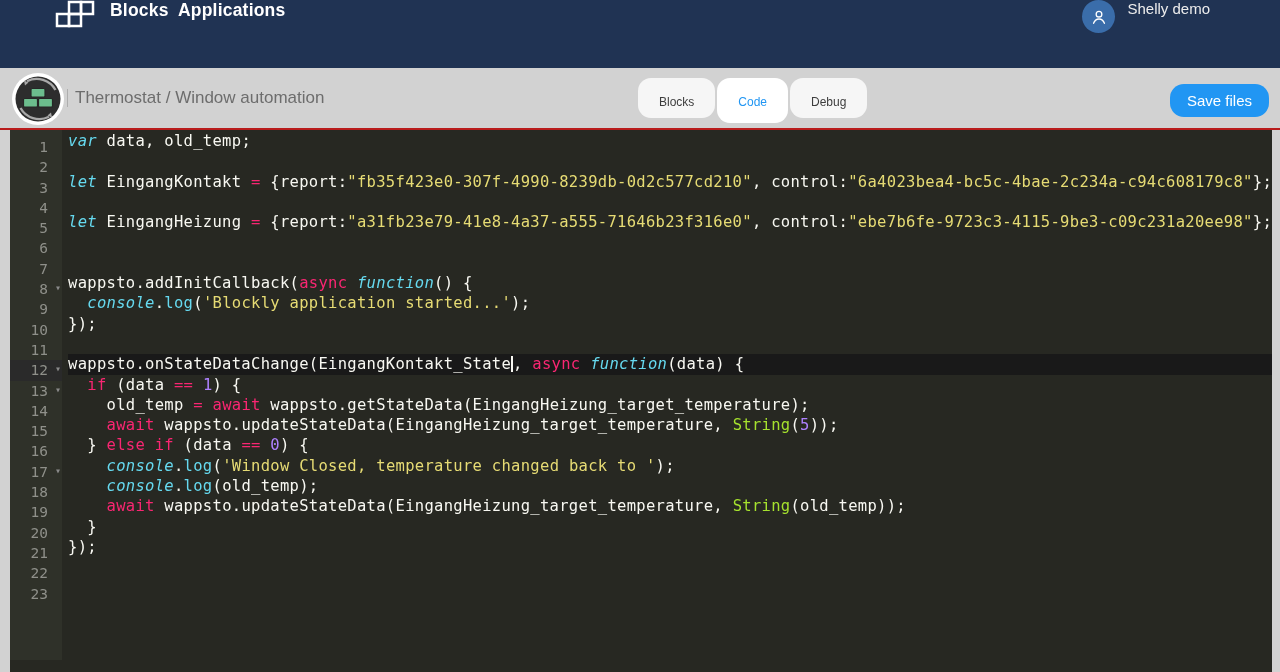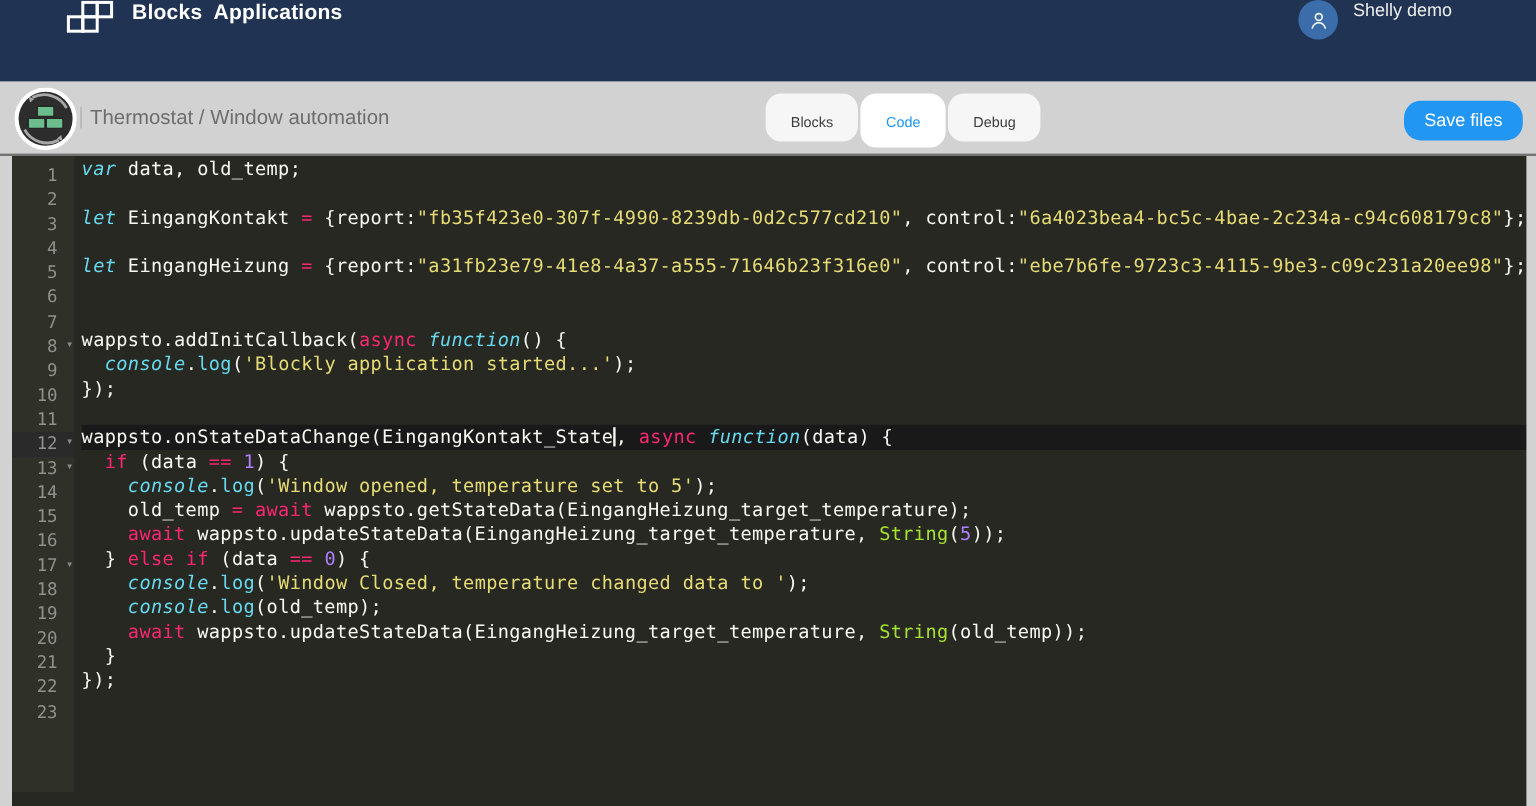--- a/index.html
+++ b/index.html
@@ -9,21 +9,21 @@
   }
   
   .header{position:absolute;top:0;left:0;right:0;height:68px;background:#203353;}
   .brand{position:absolute;left:55px;top:0;height:68px;display:flex;align-items:flex-start;gap:15px;}
   .brand-title{color:#ffffff;font-size:17.5px;font-weight:700;letter-spacing:.2px;word-spacing:5px;}
   .user{position:absolute;right:70px;top:0;height:68px;display:flex;align-items:flex-start;gap:12px;cursor:pointer;}
   .avatar{width:33px;height:33px;border-radius:50%;background:#3a6daa;display:flex;align-items:center;justify-content:center;}
   .username{color:#ededed;font-size:15px;}
   
   .toolbar{position:absolute;top:68px;left:0;right:0;height:62px;background:#d2d2d2;
-    border-bottom:2px solid #737373;box-sizing:border-box;}
+    border-bottom:2px solid #b91c1c;box-sizing:border-box;}
   .app-icon{position:absolute;left:12px;top:5px;width:52px;height:52px;}
   .vsep{position:absolute;left:67px;top:21px;width:1px;height:18px;background:#aeaeae;}
   .breadcrumb{position:absolute;left:75px;top:0;height:60px;line-height:60px;font-size:17px;color:#6d6d6d;}
   .tabs{position:absolute;left:638px;top:10px;display:flex;gap:2px;align-items:flex-start;}
   .tab{border:none;background:#f6f6f6;color:#3d3d3d;font-size:12px;height:40px;padding:17px 21px;
     font-family:"Liberation Sans",sans-serif;cursor:pointer;border-radius:13px;}
   .tab.active{background:#ffffff;color:#2196f3;height:45px;}
   .save-btn{position:absolute;right:11px;top:16px;height:33px;padding:0 17px;background:#2196f3;
     color:#ffffff;border:none;border-radius:14px;font-size:15px;font-family:"Liberation Sans",sans-serif;cursor:pointer;}
   
@@ -133,24 +133,23 @@
       <div class="crow"></div>
       <div class="crow"><span class="tk-storage">let</span><span class="tk-plain"> EingangHeizung </span><span class="tk-keyword">=</span><span class="tk-plain"> {report:</span><span class="tk-string">"a31fb23e79-41e8-4a37-a555-71646b23f316e0"</span><span class="tk-plain">, control:</span><span class="tk-string">"ebe7b6fe-9723c3-4115-9be3-c09c231a20ee98"</span><span class="tk-plain">};</span></div>
       <div class="crow"></div>
       <div class="crow"></div>
       <div class="crow"><span class="tk-plain">wappsto.addInitCallback(</span><span class="tk-keyword">async</span><span class="tk-plain"> </span><span class="tk-storage">function</span><span class="tk-plain">() {</span></div>
       <div class="crow"><span class="tk-plain">  </span><span class="tk-storage">console</span><span class="tk-plain">.</span><span class="tk-cyan">log</span><span class="tk-plain">(</span><span class="tk-string">'Blockly application started...'</span><span class="tk-plain">);</span></div>
       <div class="crow"><span class="tk-plain">});</span></div>
       <div class="crow"></div>
       <div class="crow cactive"><span class="tk-plain">wappsto.onStateDataChange(EingangKontakt_State</span><span class="cursor"></span><span class="tk-plain">, </span><span class="tk-keyword">async</span><span class="tk-plain"> </span><span class="tk-storage">function</span><span class="tk-plain">(data) {</span></div>
       <div class="crow"><span class="tk-plain">  </span><span class="tk-keyword">if</span><span class="tk-plain"> (data </span><span class="tk-keyword">==</span><span class="tk-plain"> </span><span class="tk-number">1</span><span class="tk-plain">) {</span></div>
-      <div class="crow"><span class="tk-plain">    </span><span class="tk-storage">console</span><span class="tk-plain">.</span><span class="tk-cyan">log</span><span class="tk-plain">(</span><span class="tk-string">'Window opened, temperature set to 5'</span><span class="tk-plain">);</span></div>
       <div class="crow"><span class="tk-plain">    old_temp </span><span class="tk-keyword">=</span><span class="tk-plain"> </span><span class="tk-keyword">await</span><span class="tk-plain"> wappsto.getStateData(EingangHeizung_target_temperature);</span></div>
       <div class="crow"><span class="tk-plain">    </span><span class="tk-keyword">await</span><span class="tk-plain"> wappsto.updateStateData(EingangHeizung_target_temperature, </span><span class="tk-func">String</span><span class="tk-plain">(</span><span class="tk-number">5</span><span class="tk-plain">));</span></div>
       <div class="crow"><span class="tk-plain">  } </span><span class="tk-keyword">else</span><span class="tk-plain"> </span><span class="tk-keyword">if</span><span class="tk-plain"> (data </span><span class="tk-keyword">==</span><span class="tk-plain"> </span><span class="tk-number">0</span><span class="tk-plain">) {</span></div>
-      <div class="crow"><span class="tk-plain">    </span><span class="tk-storage">console</span><span class="tk-plain">.</span><span class="tk-cyan">log</span><span class="tk-plain">(</span><span class="tk-string">'Window Closed, temperature changed data to '</span><span class="tk-plain">);</span></div>
+      <div class="crow"><span class="tk-plain">    </span><span class="tk-storage">console</span><span class="tk-plain">.</span><span class="tk-cyan">log</span><span class="tk-plain">(</span><span class="tk-string">'Window Closed, temperature changed back to '</span><span class="tk-plain">);</span></div>
       <div class="crow"><span class="tk-plain">    </span><span class="tk-storage">console</span><span class="tk-plain">.</span><span class="tk-cyan">log</span><span class="tk-plain">(old_temp);</span></div>
       <div class="crow"><span class="tk-plain">    </span><span class="tk-keyword">await</span><span class="tk-plain"> wappsto.updateStateData(EingangHeizung_target_temperature, </span><span class="tk-func">String</span><span class="tk-plain">(old_temp));</span></div>
       <div class="crow"><span class="tk-plain">  }</span></div>
       <div class="crow"><span class="tk-plain">});</span></div>
       <div class="crow"></div>
     </div>
 </div>
 
 </body></html>

